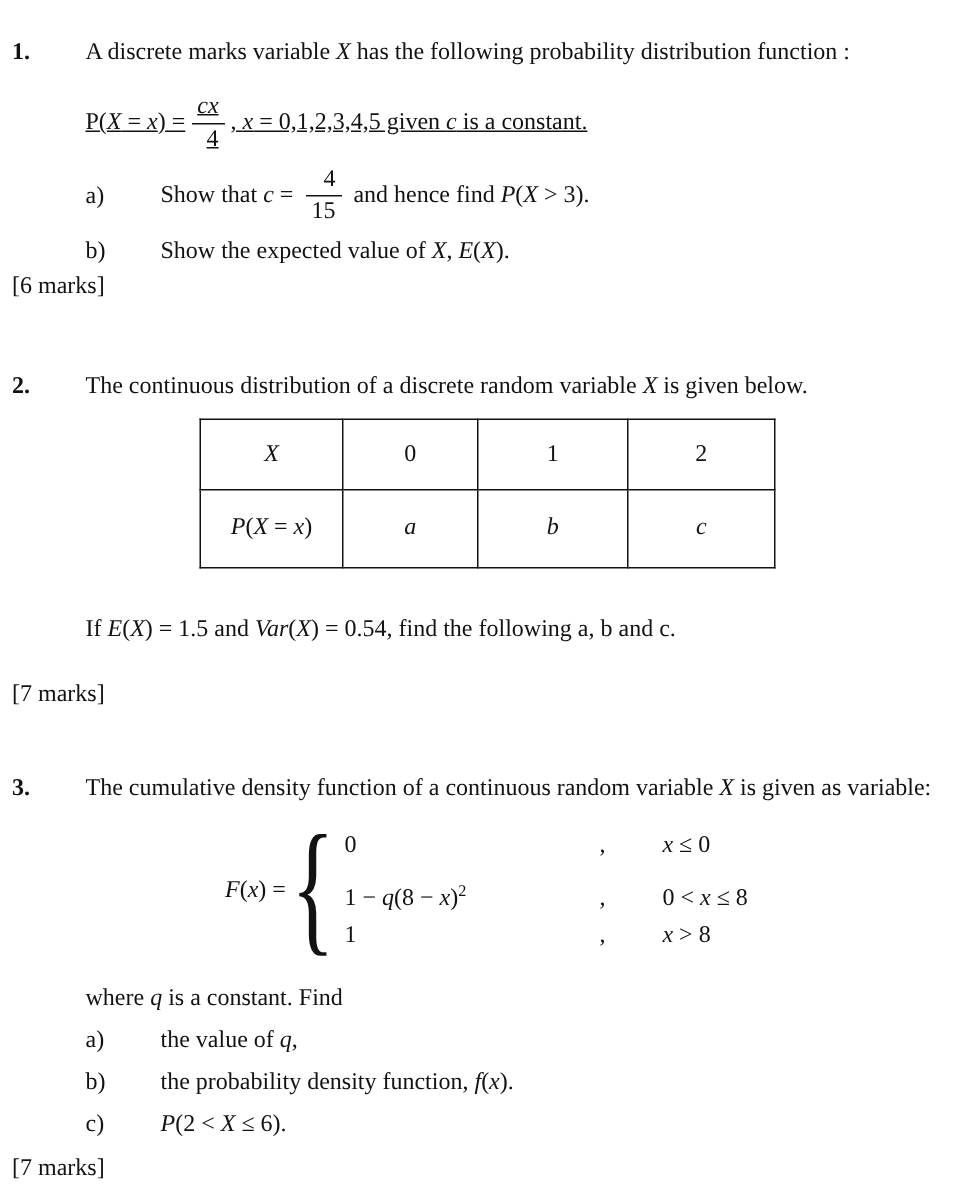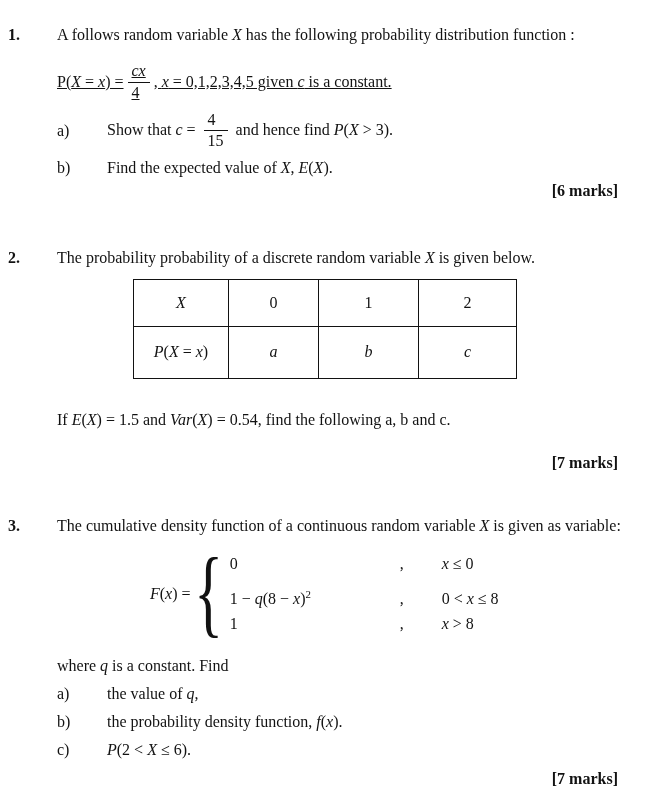--- a/index.html
+++ b/index.html
@@ -9,24 +9,24 @@
     font-family:"Liberation Serif", serif;
     font-size:16px; color:#121212;
   }
   .page { width:650px; height:791px; padding:24px 0 0 8px; overflow:hidden; background:#fff; }
 
   .qrow { display:flex; }
   .qnum { flex:0 0 49px; width:49px; font-weight:bold; line-height:22px; }
   .qbody { flex:1; padding-right:10px; }
   .intro { line-height:22px; }
 
-  .marks { text-align:right; font-weight:bold; padding-right:32px; line-height:20px; }
+  .marks { font-weight:normal; padding-right:32px; line-height:20px; }
 
   
-  .frac { display:inline-block; vertical-align:middle; text-align:left; margin:0 4px; line-height:1.15; }
+  .frac { display:inline-block; vertical-align:middle; text-align:right; margin:0 4px; line-height:1.15; }
   .frac .fnum { display:block; padding:0 4px 1px; border-bottom:1.4px solid #121212; }
   .frac .fden { display:block; padding:1px 4px 0; }
 
   .eq { margin-top:13px; display:flex; align-items:center; min-height:46px;text-decoration:underline; }
   .item { display:flex; margin-top:6px; align-items:center; }
   .item-label { flex:0 0 50px; width:50px; }
   .item-text { flex:1; line-height:22px; }
 
   
   .dist-table { border-collapse:collapse; margin:10px 0 0 76px; }
@@ -62,21 +62,21 @@
 </style>
 </head>
 <body>
 
 <div class="page">
 
   <section>
     <div class="qrow">
       <div class="qnum">1.</div>
       <div class="qbody">
-        <p class="intro"><span>A follows random variable </span><span style="font-style: italic;">X</span><span> has the following probability distribution function :</span></p>
+        <p class="intro"><span>A discrete marks variable </span><span style="font-style: italic;">X</span><span> has the following probability distribution function :</span></p>
         <div class="eq">
           <span><span>P(</span><span style="font-style: italic;">X</span><span> = </span><span style="font-style: italic;">x</span><span>) = </span></span>
           <span class="frac">
             <span class="fnum"><span style="font-style: italic;">cx</span></span>
             <span class="fden"><span>4</span></span>
           </span>
           <span><span>, </span><span style="font-style: italic;">x</span><span> = 0,1,2,3,4,5 given </span><span style="font-style: italic;">c</span><span> is a constant.</span></span>
         </div>
         <div class="item">
           <span class="item-label">a)</span>
@@ -84,32 +84,32 @@
             <span><span>Show that </span><span style="font-style: italic;">c</span><span> = </span></span>
             <span class="frac">
               <span class="fnum"><span>4</span></span>
               <span class="fden"><span>15</span></span>
             </span>
             <span><span> and hence find </span><span style="font-style: italic;">P</span><span>(</span><span style="font-style: italic;">X</span><span> &gt; 3).</span></span>
           </span>
         </div>
         <div class="item">
           <span class="item-label">b)</span>
-          <span class="item-text"><span>Find the expected value of </span><span style="font-style: italic;">X</span><span>, </span><span style="font-style: italic;">E</span><span>(</span><span style="font-style: italic;">X</span><span>).</span></span>
+          <span class="item-text"><span>Show the expected value of </span><span style="font-style: italic;">X</span><span>, </span><span style="font-style: italic;">E</span><span>(</span><span style="font-style: italic;">X</span><span>).</span></span>
         </div>
       </div>
     </div>
     <div class="marks sp-q1">[6 marks]</div>
   </section>
 
   <section class="sp-q2">
     <div class="qrow">
       <div class="qnum">2.</div>
       <div class="qbody">
-        <p class="intro"><span>The probability probability of a discrete random variable </span><span style="font-style: italic;">X</span><span> is given below.</span></p>
+        <p class="intro"><span>The continuous distribution of a discrete random variable </span><span style="font-style: italic;">X</span><span> is given below.</span></p>
         <table class="dist-table">
           <tbody>
           <tr>
             <td class="col-0"><span style="font-style: italic;">X</span></td>
             <td class="col-1"><span>0</span></td>
             <td class="col-2"><span>1</span></td>
             <td class="col-3"><span>2</span></td>
           </tr>
           <tr>
             <td class="col-0"><span style="font-style: italic;">P</span><span>(</span><span style="font-style: italic;">X</span><span> = </span><span style="font-style: italic;">x</span><span>)</span></td>

